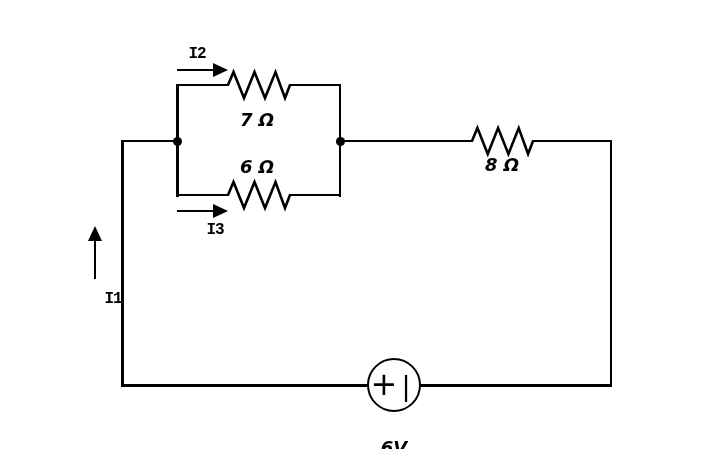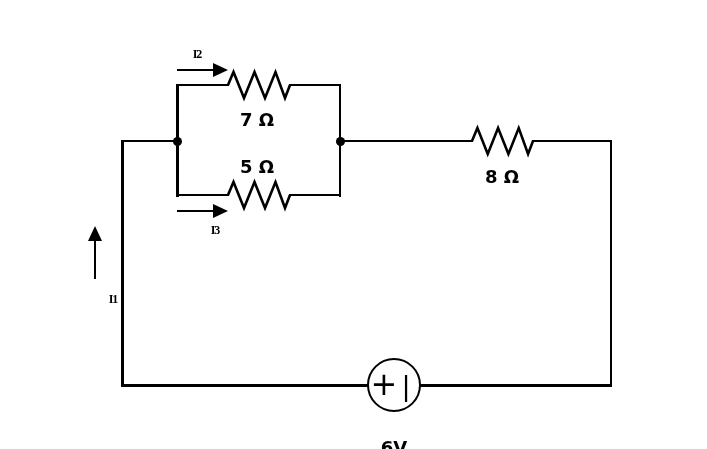--- a/index.html
+++ b/index.html
@@ -16,22 +16,22 @@
     position: absolute; width: 9px; height: 9px;
     background: #000000; border-radius: 50%;
   }
   .label {
     position: absolute;
     transform: translate(-50%, -50%);
     color: #000000;
     font-weight: bold;
     white-space: nowrap;
   }
-  .label.sans { font-family: "DejaVu Sans", sans-serif; font-size: 18px; }
-  .label.mono { font-family: Liberation Serif, serif; font-size: 12px; letter-spacing: -1px; }
+  .label.sans { font-family: "DejaVu Sans", sans-serif; font-size: 18px; font-style: italic; }
+  .label.mono { font-family: Liberation Mono, monospace; font-size: 16px; letter-spacing: -1px; }
   .rsvg { position: absolute; overflow: visible; }
   .arrow-shaft-h { position: absolute; height: 2.6px; background: #000000; }
   .arrow-shaft-v { position: absolute; width: 2.6px; background: #000000; }
   .arrow-head-right {
     position: absolute; width: 0; height: 0;
     border-left: 15px solid #000000;
     border-top: 7px solid transparent;
     border-bottom: 7px solid transparent;
   }
   .arrow-head-up {
@@ -105,17 +105,17 @@
   <div class="arrow-head-right" style="left:213px; top:204px;"></div>
 
   <div class="arrow-head-up" style="left:88px; top:226px;"></div>
   <div class="arrow-shaft-v" style="left:93.7px; top:239px; height:40px;"></div>
 
   <span class="label mono" style="left:197px; top:54px;">I2</span>
   <span class="label mono" style="left:215px; top:230px;">I3</span>
   <span class="label mono" style="left:113px; top:299px;">I1</span>
 
   <span class="label sans" style="left:257px; top:119px;">7 Ω</span>
-  <span class="label sans" style="left:257px; top:166px;">5 Ω</span>
-  <span class="label sans" style="left:502px; top:176px;">8 Ω</span>
+  <span class="label sans" style="left:257px; top:166px;">6 Ω</span>
+  <span class="label sans" style="left:502px; top:164px;">8 Ω</span>
   <span class="label sans" style="left:394px; top:447px;">6V</span>
 
 </div>
 
 </body></html>

